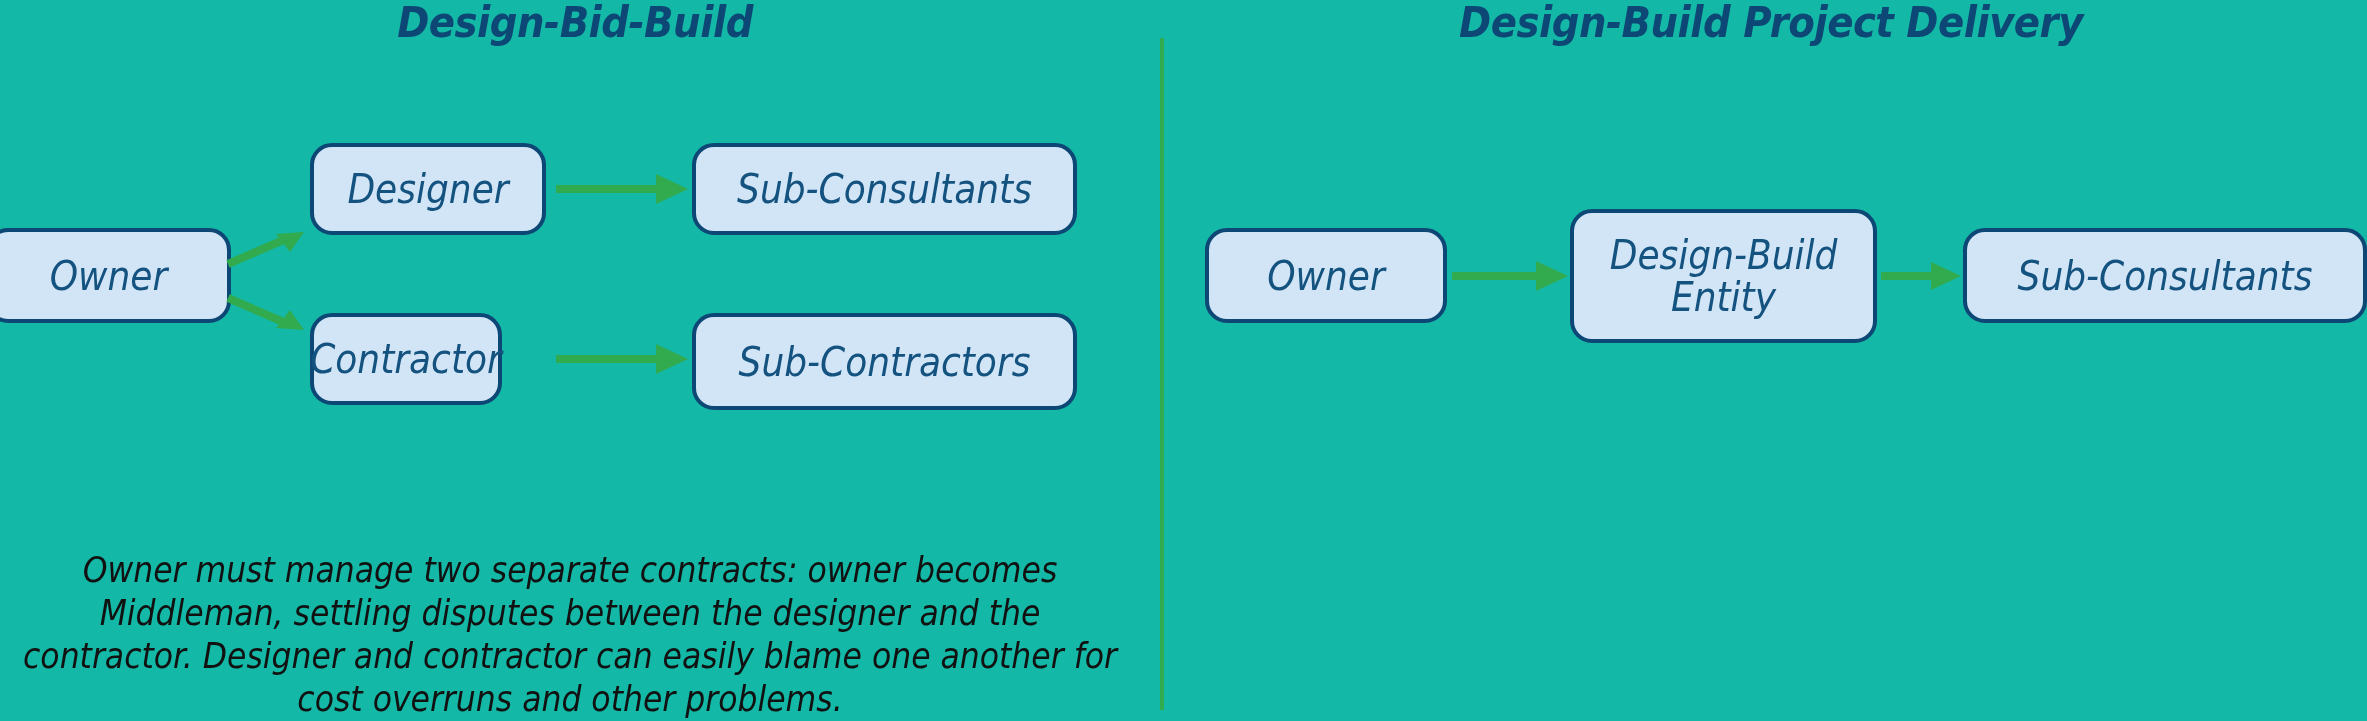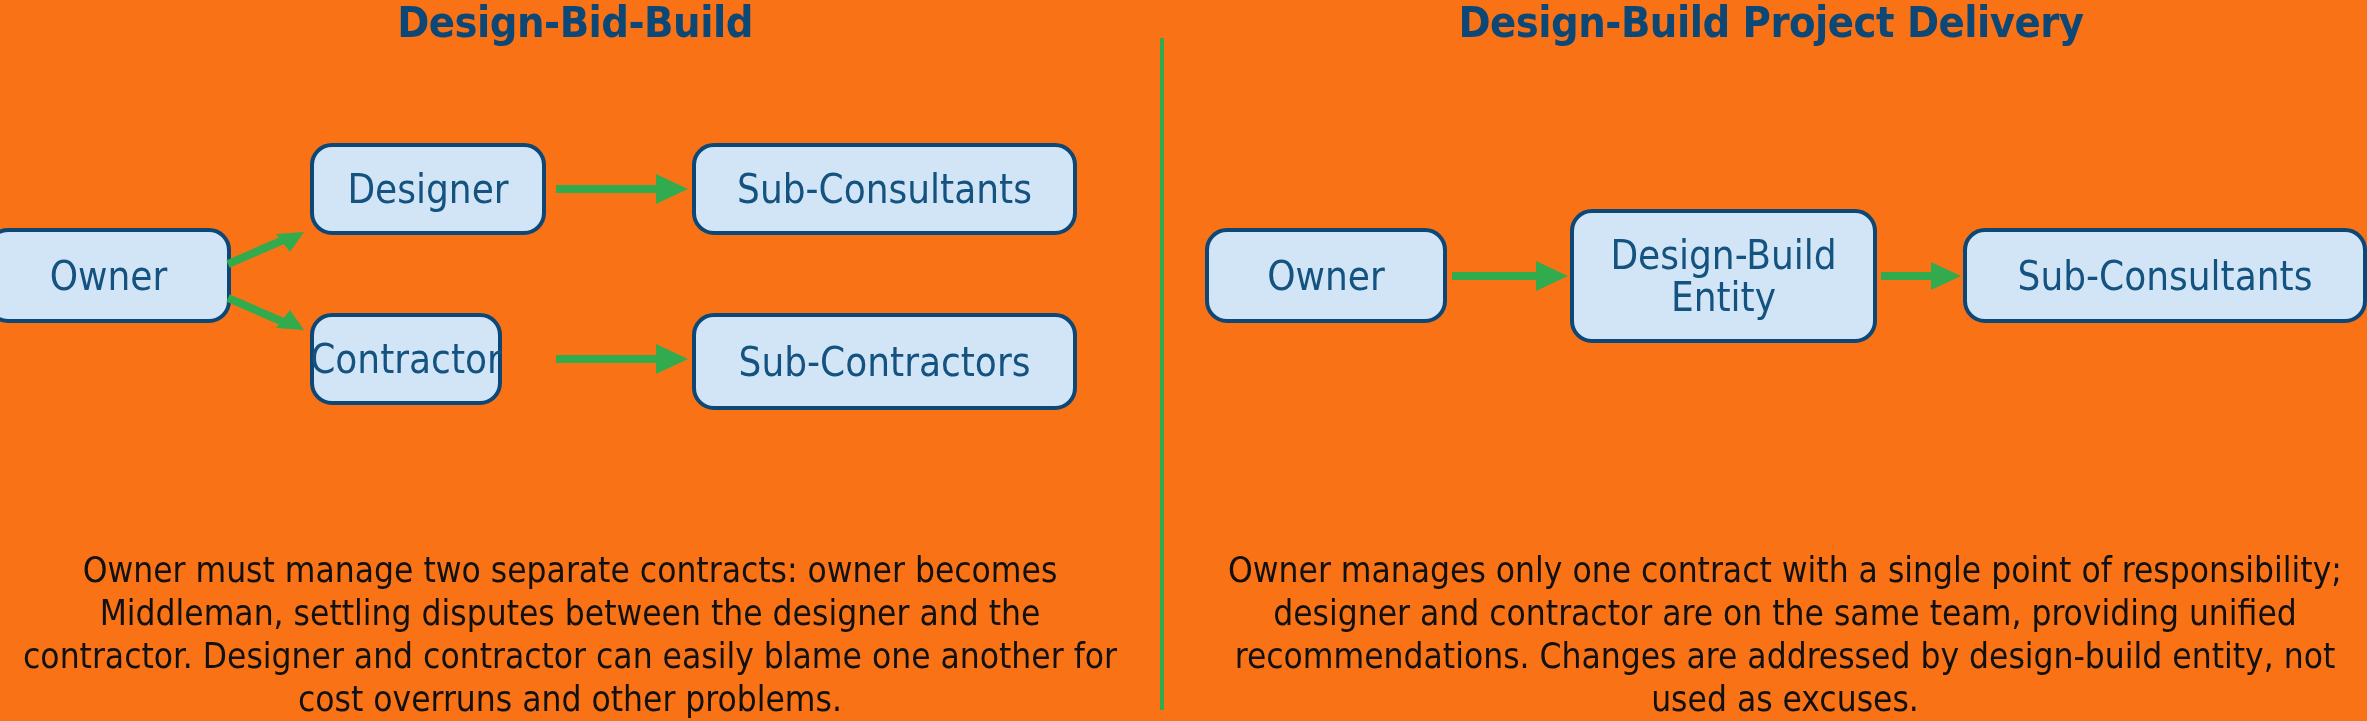--- a/index.html
+++ b/index.html
@@ -7,22 +7,23 @@
     padding: 0;
     background: #ffffff;
   }
   body {
     font-family: "DejaVu Sans Condensed", "Liberation Sans Narrow", "Liberation Sans", sans-serif;
   }
   #canvas {
     position: relative;
     width: 2367px;
     height: 721px;
-    background: #f97316;
+    background: #14b8a6;
     overflow: hidden;
+    font-style: italic;
   }
 
   
   .panel-title {
     position: absolute;
     text-align: center;
     color: #0d4775;
     font-weight: bold;
     font-size: 43px;
     line-height: 46px;
@@ -150,15 +151,14 @@
     <polygon points="116,24 84,9 84,39" fill="#32ab4e"></polygon>
   </svg>
 
   <svg class="arrow-svg" id="arrow-db-sub" viewBox="0 0 80 48">
     <line x1="0" y1="24" x2="54" y2="24" stroke="#32ab4e" stroke-width="8"></line>
     <polygon points="80,24 50,10 50,38" fill="#32ab4e"></polygon>
   </svg>
 
   <div class="caption" id="caption-left">Owner must manage two separate contracts: owner becomes Middleman, settling disputes between the designer and the contractor. Designer and contractor can easily blame one another for cost overruns and other problems.</div>
 
-  <div class="caption" id="caption-right">Owner manages only one contract with a single point of responsibility; designer and contractor are on the same team, providing unified recommendations. Changes are addressed by design-build entity, not used as excuses.</div>
 
 </div>
 
 </body></html>

